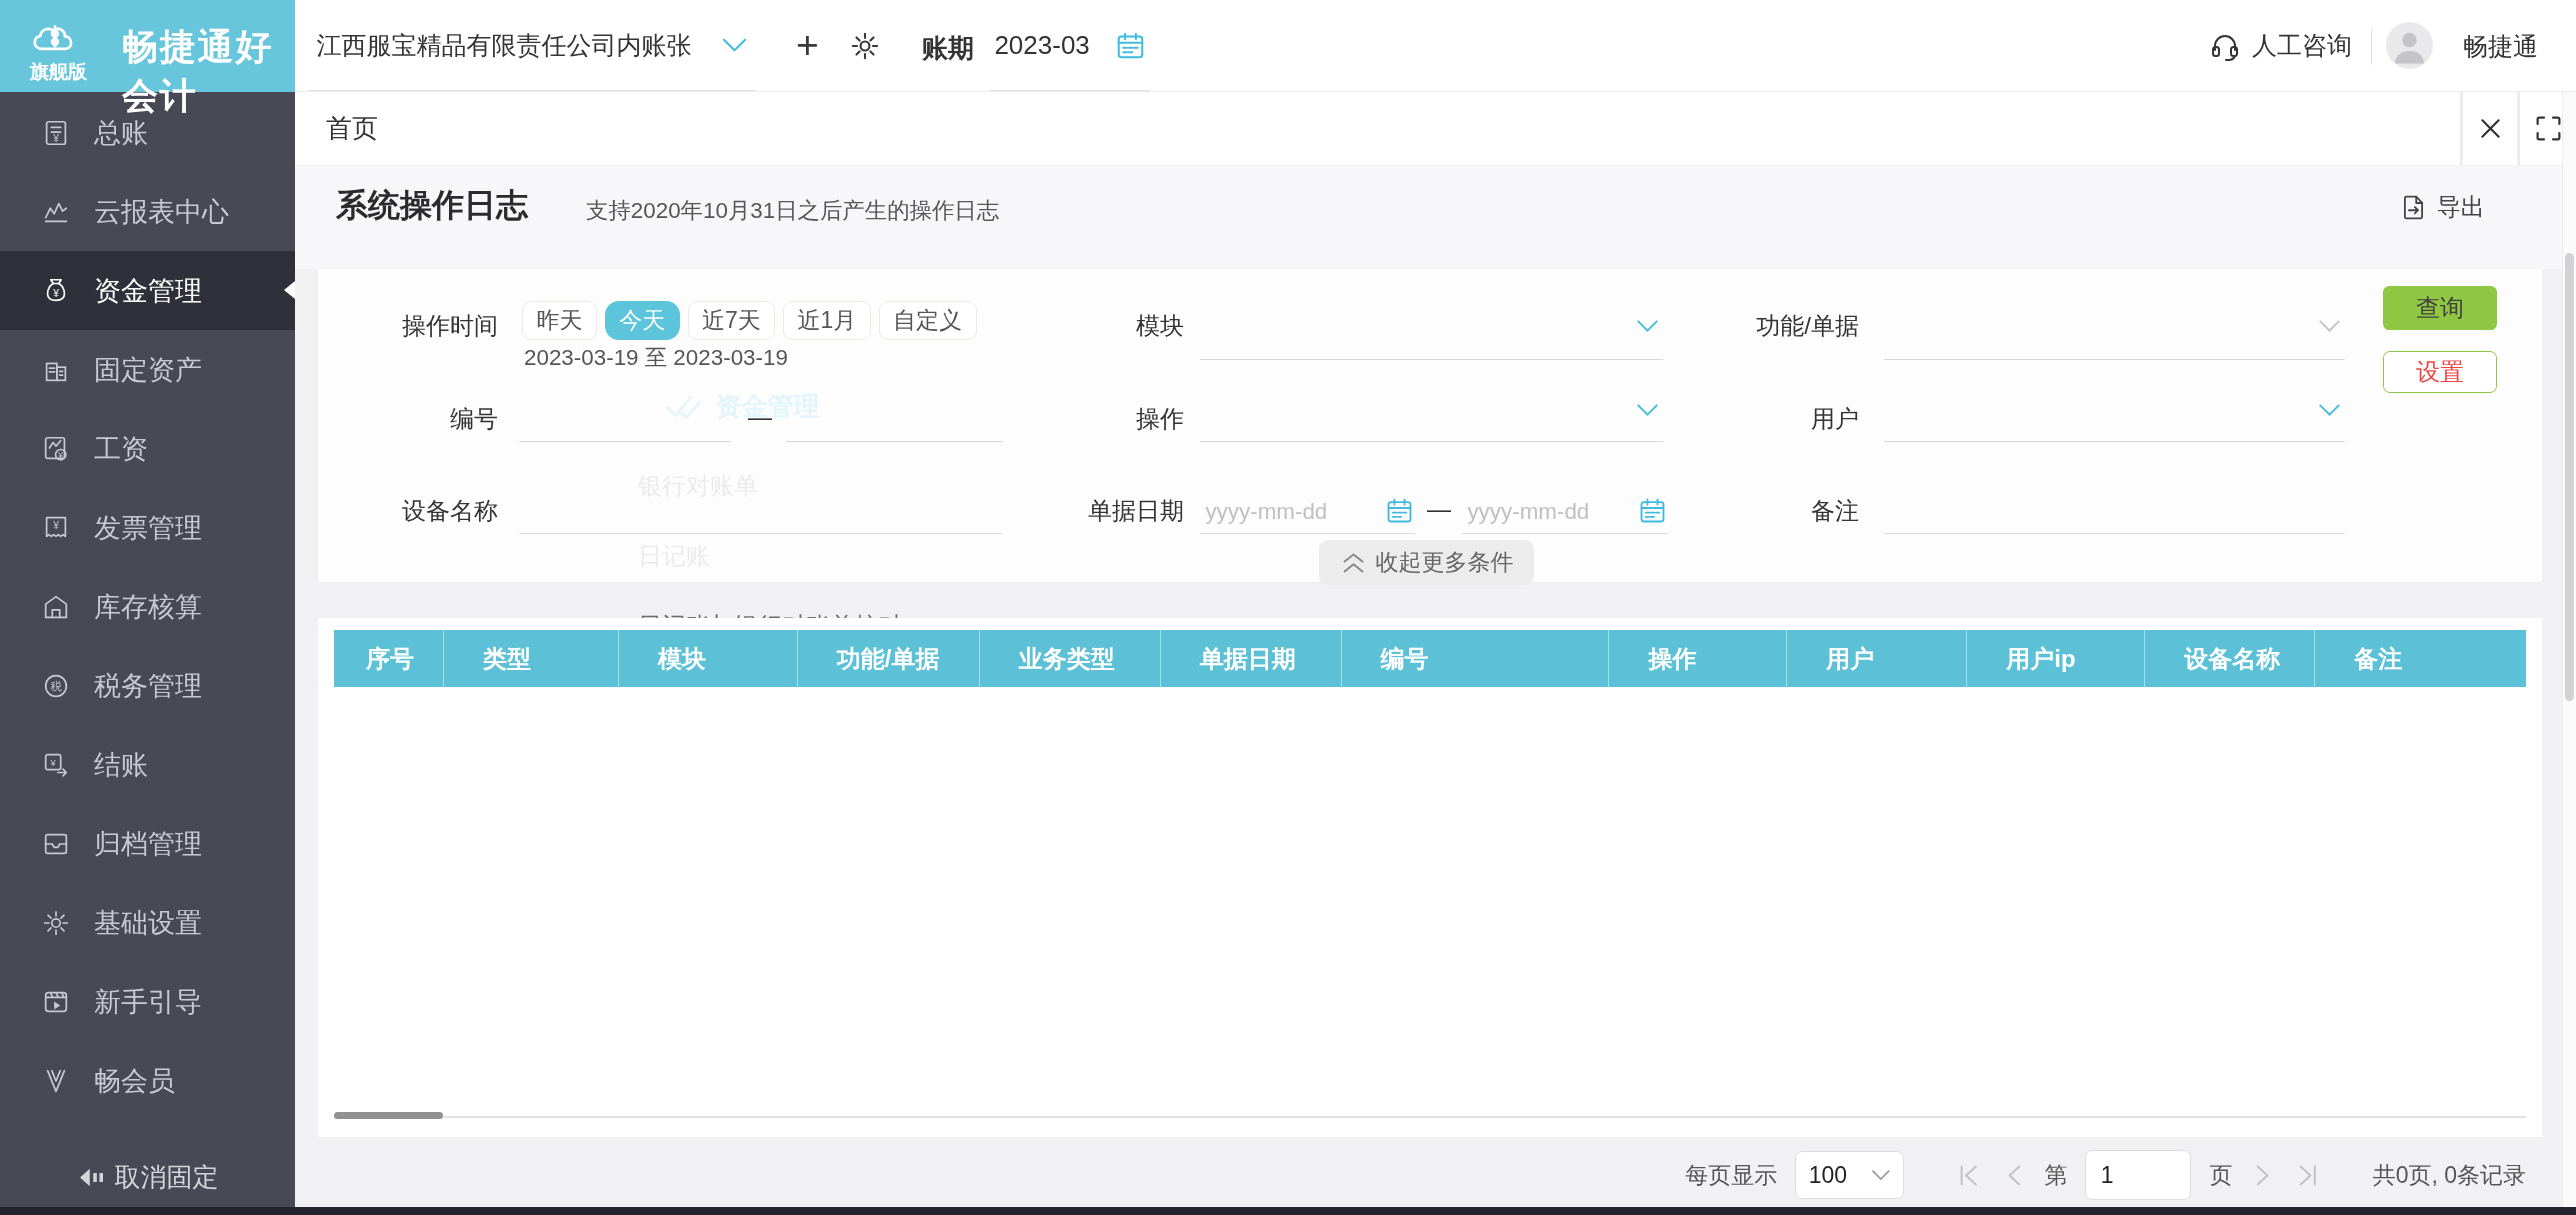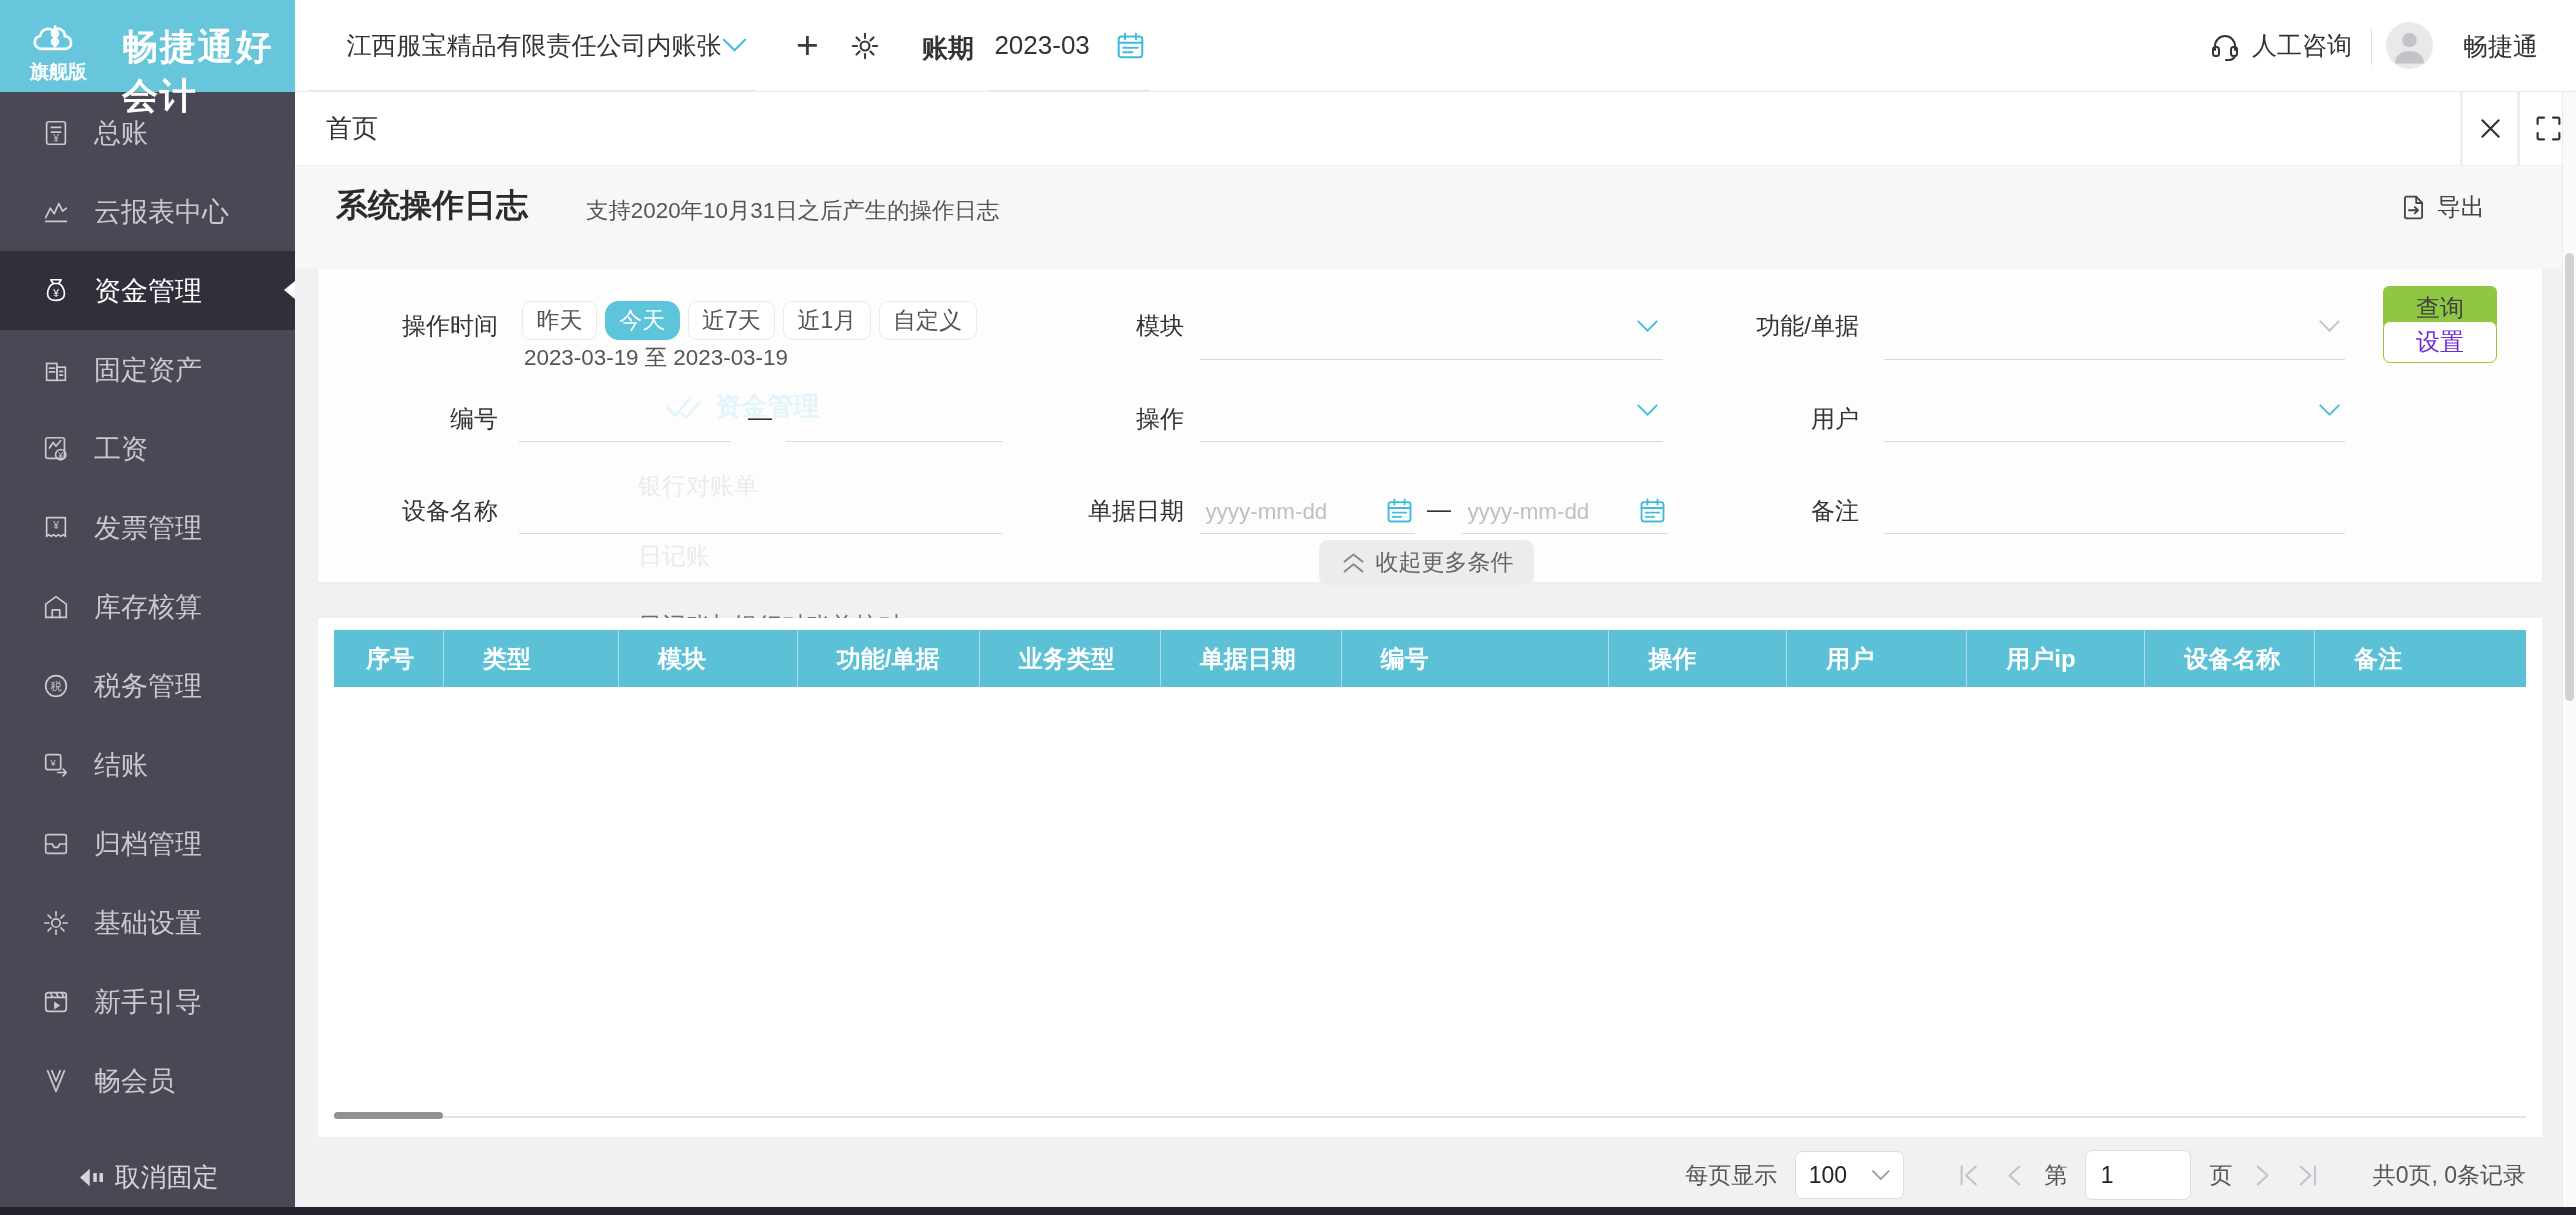--- a/index.html
+++ b/index.html
@@ -16,21 +16,21 @@
   .nav { position:absolute; top:93px; left:0; width:100%; }
   .nav-item { height:79px; display:flex; align-items:center; padding-left:41px; gap:23px; color:#c9c9d3; font-size:27px; cursor:pointer; position:relative; }
   .nav-item svg { flex:0 0 auto; }
   .nav-item.active { background:#30303b; color:#ffffff; }
   .nav-item.active::after { content:""; position:absolute; right:0; top:50%; margin-top:-9.8px; border-top:9.8px solid transparent; border-bottom:9.8px solid transparent; border-right:11.6px solid #ffffff; }
   .unpin { position:absolute; bottom:19.7px; left:0; width:100%; display:flex; align-items:center; justify-content:center; gap:9px; color:#d4d4da; font-size:26px; cursor:pointer; }
 
   
   .topbar { position:absolute; left:295px; top:0; right:0; height:92px; background:#fff; border-bottom:0.9px solid #ececee; z-index:4; }
   .company { position:absolute; left:12.5px; top:0; width:448px; height:100%; border-bottom:1.8px solid #e3e3e5; display:flex; align-items:center; justify-content:space-between; padding:0 9px; cursor:pointer; }
-  .company .name { font-size:25px; color:#333;margin-left:30px; }
+  .company .name { font-size:25px; color:#333; }
   .plusbtn { position:absolute; left:490px; top:23px; font-size:39px; color:#3a3a3a; width:45px; text-align:center; cursor:pointer; font-weight:200; }
   .gearbtn { position:absolute; left:553px; top:29px; cursor:pointer; }
   .period-label { position:absolute; left:627px; top:31px; font-size:26px; color:#333; font-weight:bold; }
   .period { position:absolute; left:694px; top:0; width:161px; height:100%; border-bottom:1.8px solid #e3e3e5; display:flex; align-items:center; justify-content:space-between; padding:0 5.4px; cursor:pointer; }
   .period .val { font-size:26px; color:#333; }
   .support { position:absolute; right:224px; top:29px; display:flex; align-items:center; gap:10.7px; font-size:25px; color:#333; cursor:pointer; }
   .tdivider { position:absolute; right:204px; top:29px; width:0.9px; height:36px; background:#ddd; }
   .avatar { position:absolute; right:143px; top:22.4px; width:47px; height:47px; border-radius:50%; background:#e9e9eb; overflow:hidden; cursor:pointer; }
   .username { position:absolute; right:38px; top:30px; font-size:25px; color:#333; cursor:pointer; }
 
@@ -75,21 +75,21 @@
   .f-op   { left:882px;  top:125px; width:463px; height:48px; }
   .f-user { left:1566px; top:125px; width:461px; height:48px; }
   .f-dev    { left:201px;  top:217px; width:483px; height:48px; cursor:text; }
   .f-date1 { left:882px;  top:217px; width:215px; height:48px; }
   .f-date2 { left:1144px; top:217px; width:206px; height:48px; }
   .datedash { position:absolute; left:1105px; top:226px; width:32px; text-align:center; font-size:24px; color:#333; }
   .f-remark { left:1566px; top:217px; width:461px; height:48px; cursor:text; }
   .ph { position:absolute; left:5.4px; top:12.5px; font-size:22.4px; color:#bfbfc4; }
   .calic { position:absolute; right:1.8px; top:10.7px; }
   .btn-search { position:absolute; left:2065px; top:17px; width:114px; height:44px; background:#8fc743; border-radius:6.3px; color:#404040; font-size:24px; display:flex; align-items:center; justify-content:center; cursor:pointer; }
-  .btn-set { position:absolute; left:2065px; top:52px; width:114px; height:42px; background:#fff; border:1.8px solid #8fc743; border-radius:7px; color:#6d28d9; font-size:24px; display:flex; align-items:center; justify-content:center; cursor:pointer; }
+  .btn-set { position:absolute; left:2065px; top:82px; width:114px; height:42px; background:#fff; border:1.8px solid #8fc743; border-radius:7px; color:#ef4444; font-size:24px; display:flex; align-items:center; justify-content:center; cursor:pointer; }
   .collapse { position:absolute; left:1001px; top:271px; width:215px; height:45px; background:#ececec; border-radius:9px; display:flex; align-items:center; justify-content:center; gap:9px; font-size:23px; color:#666; cursor:pointer; }
 
   
   .tablecard { position:absolute; left:318px; top:618px; width:2224px; height:519px; background:#fff; z-index:2; }
   .thead { position:absolute; left:16px; top:11.6px; width:2192px; height:57px; display:flex; }
   .th { background:#5cc1d7; color:#fff; font-size:24px; font-weight:bold; line-height:57px; padding-left:39px; border-left:0.9px solid rgba(255,255,255,0.45); overflow:hidden; white-space:nowrap; cursor:pointer; }
   .th:first-child { border-left:none; padding-left:32px; }
   .c0{width:109px;} .c1{width:175px;} .c2{width:179px;} .c3{width:182px;} .c4{width:181px;} .c5{width:181px;}
   .c6{width:268px;} .c7{width:178px;} .c8{width:180px;} .c9{width:178px;} .c10{width:170px;} .c11{width:212px;}
   .hscroll-track { position:absolute; left:16px; top:498px; width:2192px; height:1.8px; background:#e3e3e4; }

